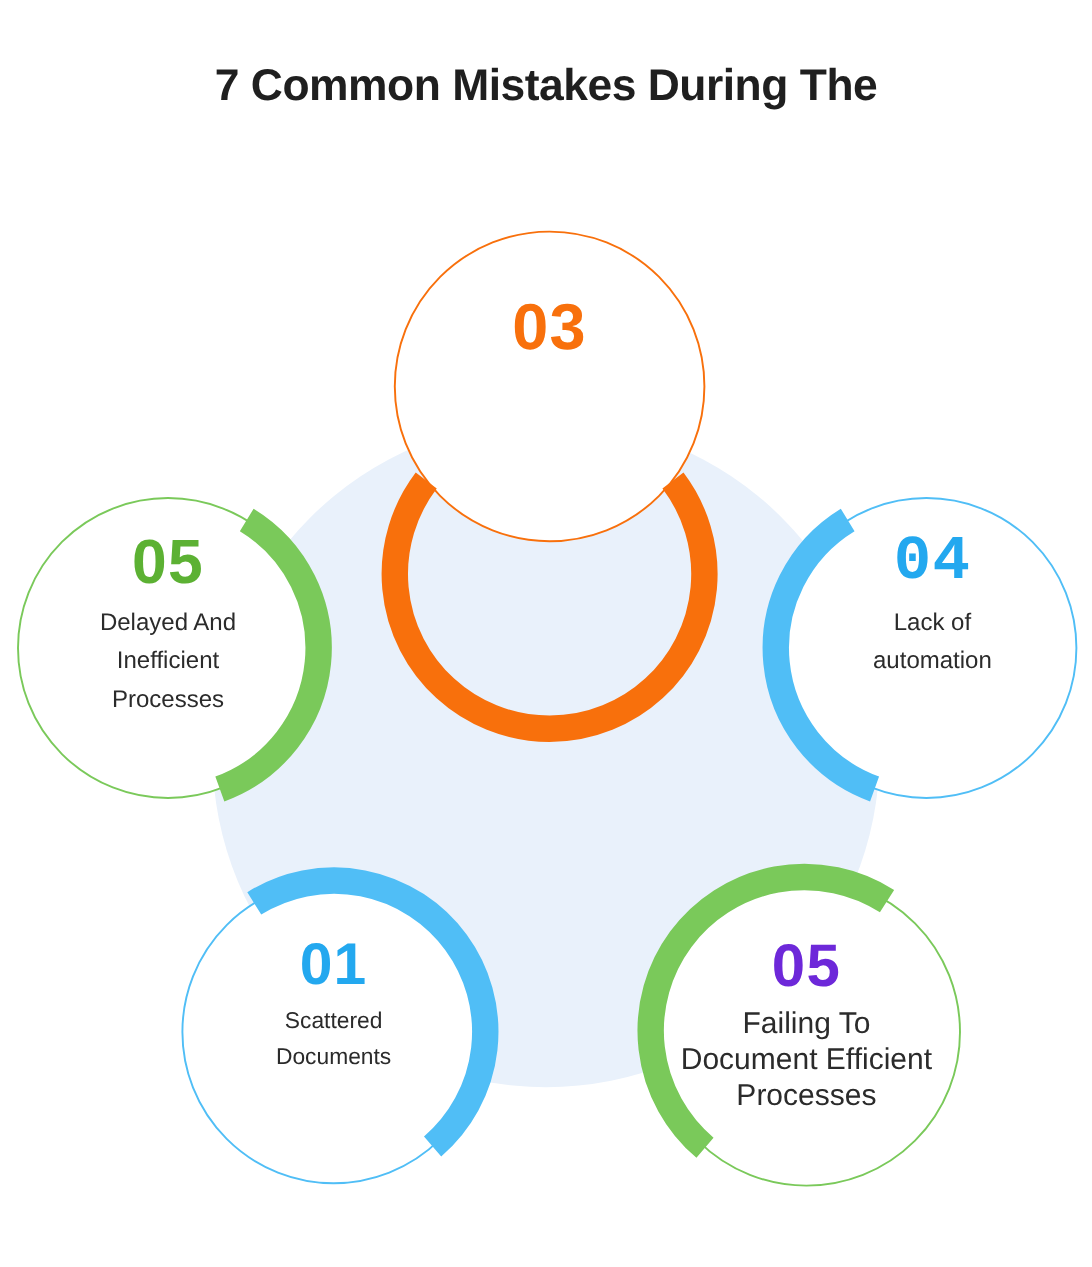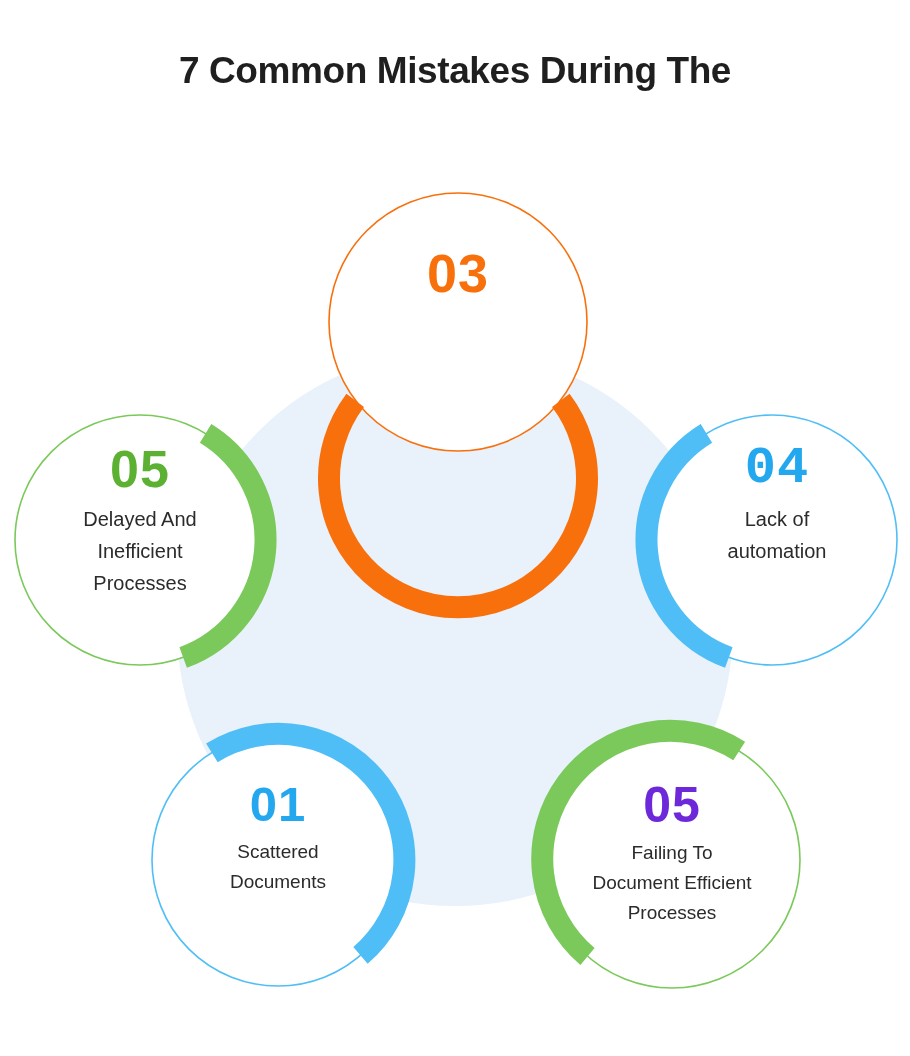--- a/index.html
+++ b/index.html
@@ -96,21 +96,21 @@
   #node-03-text { left: 343px; top: 218px; width: 230px; margin-top: 28px; }
   #node-03-text .node-num { font-size: 54px; color: #f8700c; }
   #node-03-text .node-label { font-size: 20px; line-height: 32px; }
 
   #node-04-text { left: 662px; top: 443px; width: 230px; }
   #node-04-text .node-num { font-size: 52px; color: #23a8ef; font-family: Liberation Mono, monospace; }
   #node-04-text .node-label { font-size: 20px; line-height: 32px; }
 
   #node-05-text { left: 557px; top: 780px; width: 230px; }
   #node-05-text .node-num { font-size: 50px; color: #6d28d9; }
-  #node-05-text .node-label { font-size: 19px; line-height: 30px; }
+  #node-05-text .node-label { font-size: 25px; line-height: 30px; }
 </style>
 </head>
 <body>
 
 <div id="infographic">
 
   <div class="title-block">
     <span class="title-line">7 Common Mistakes During The</span>
   </div>
 

